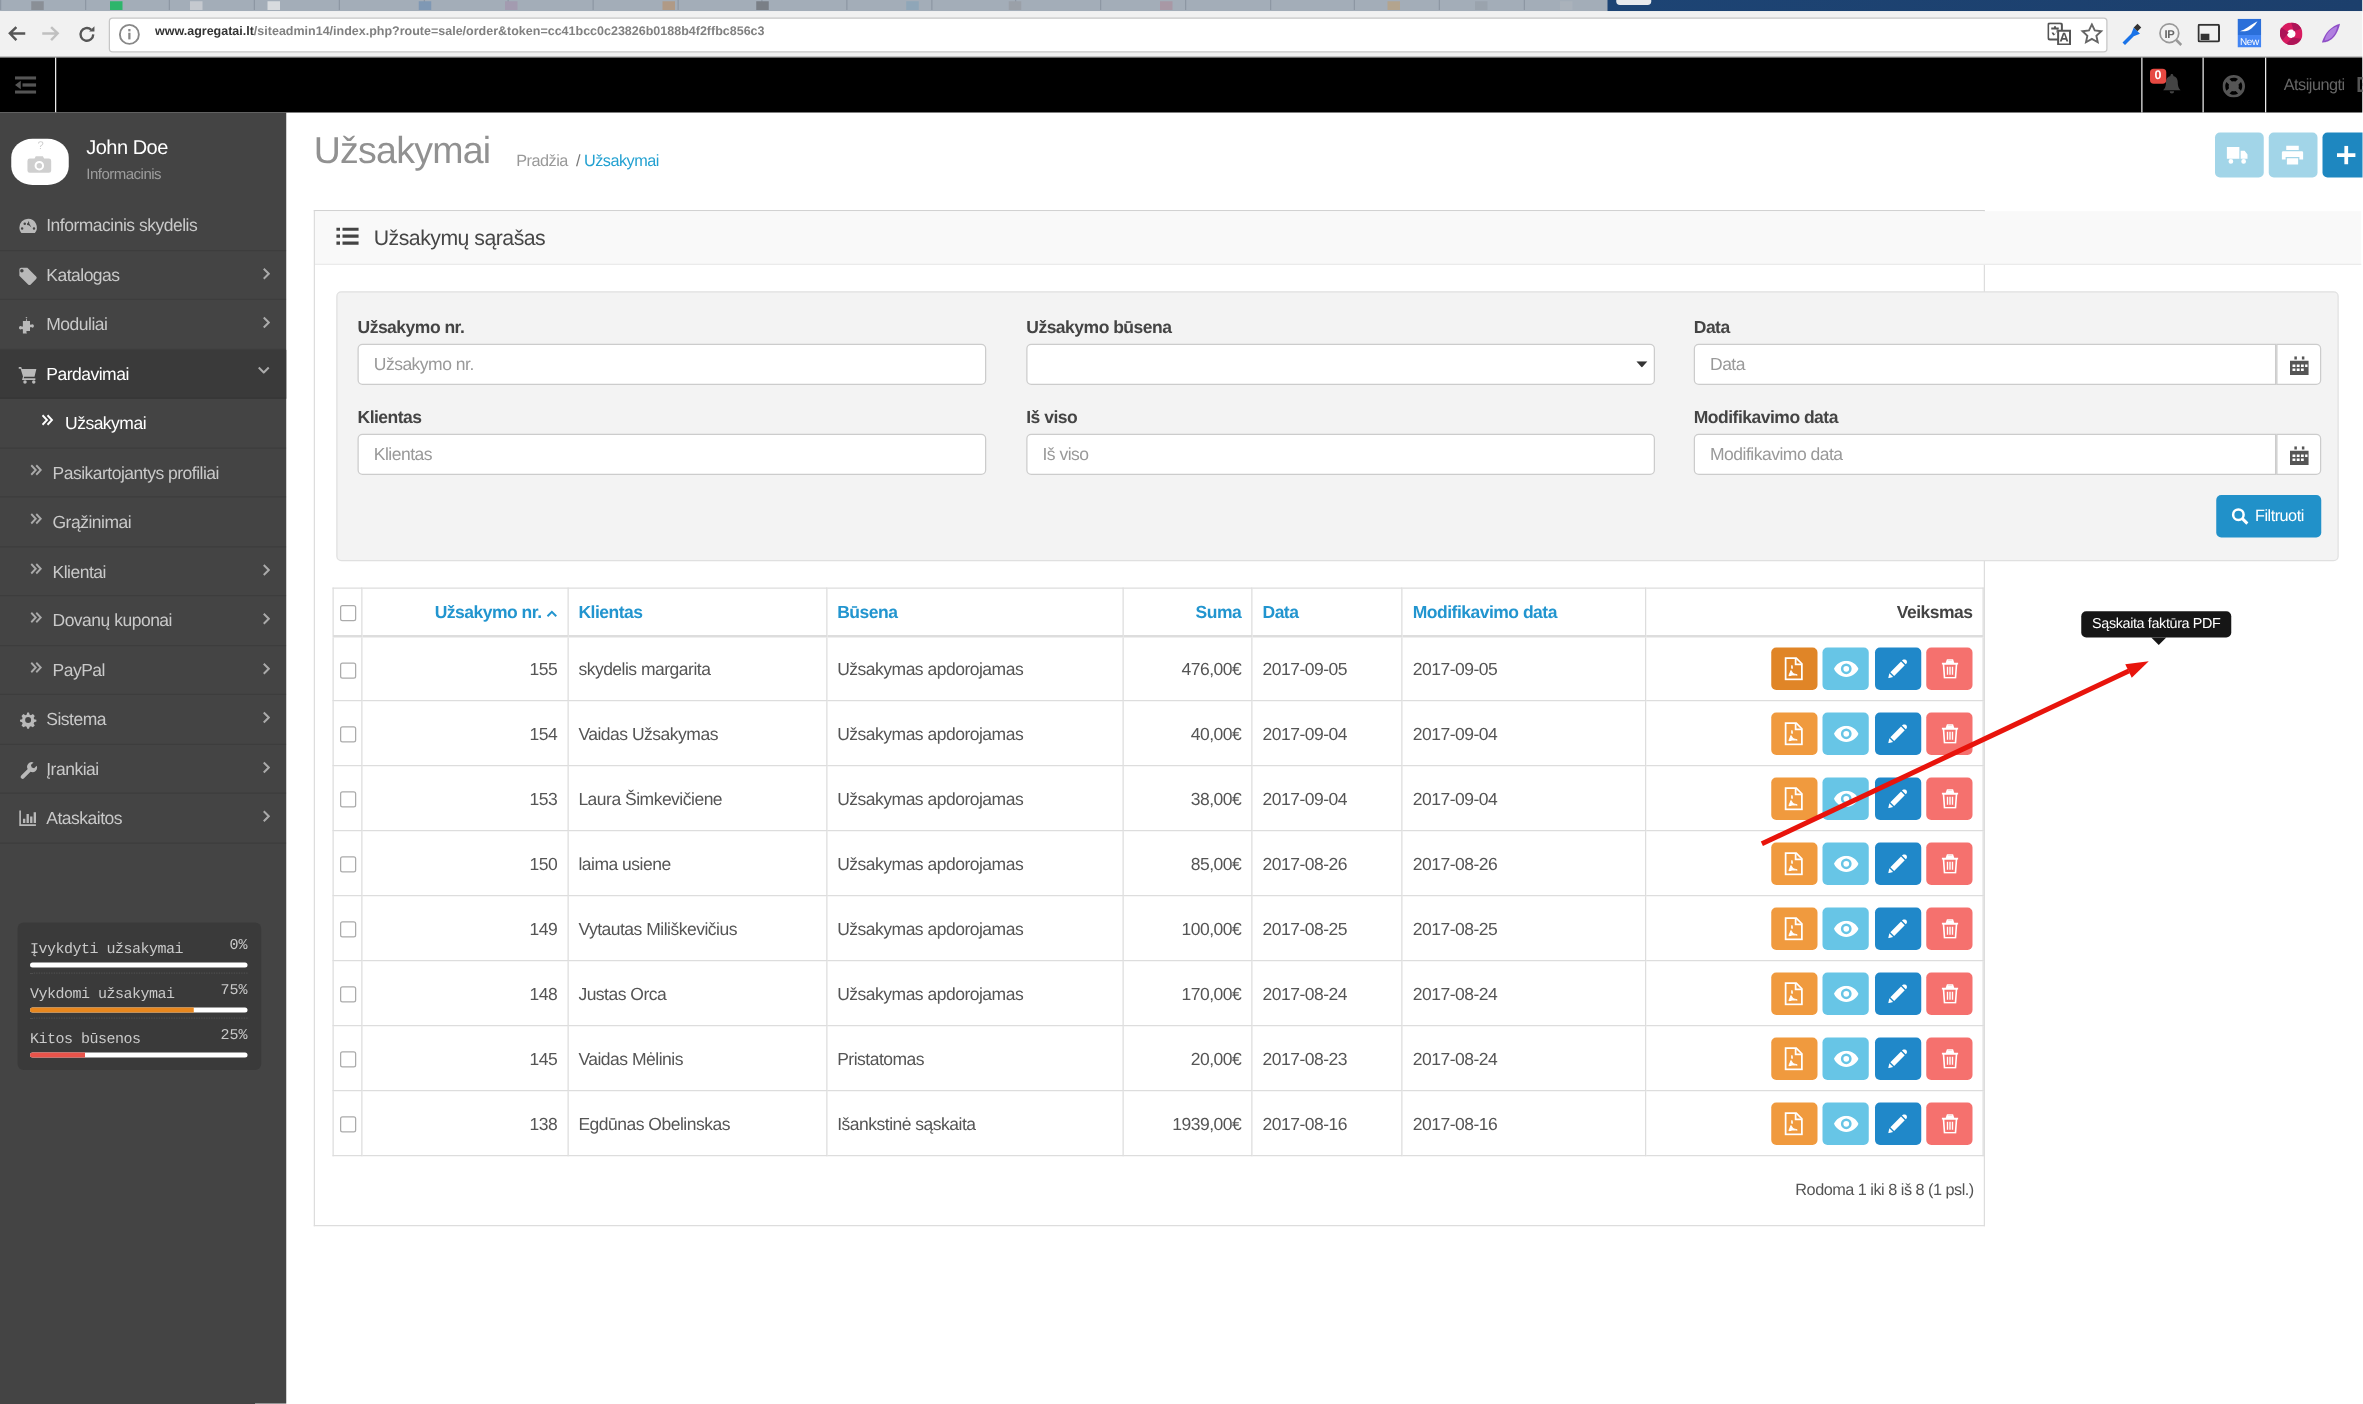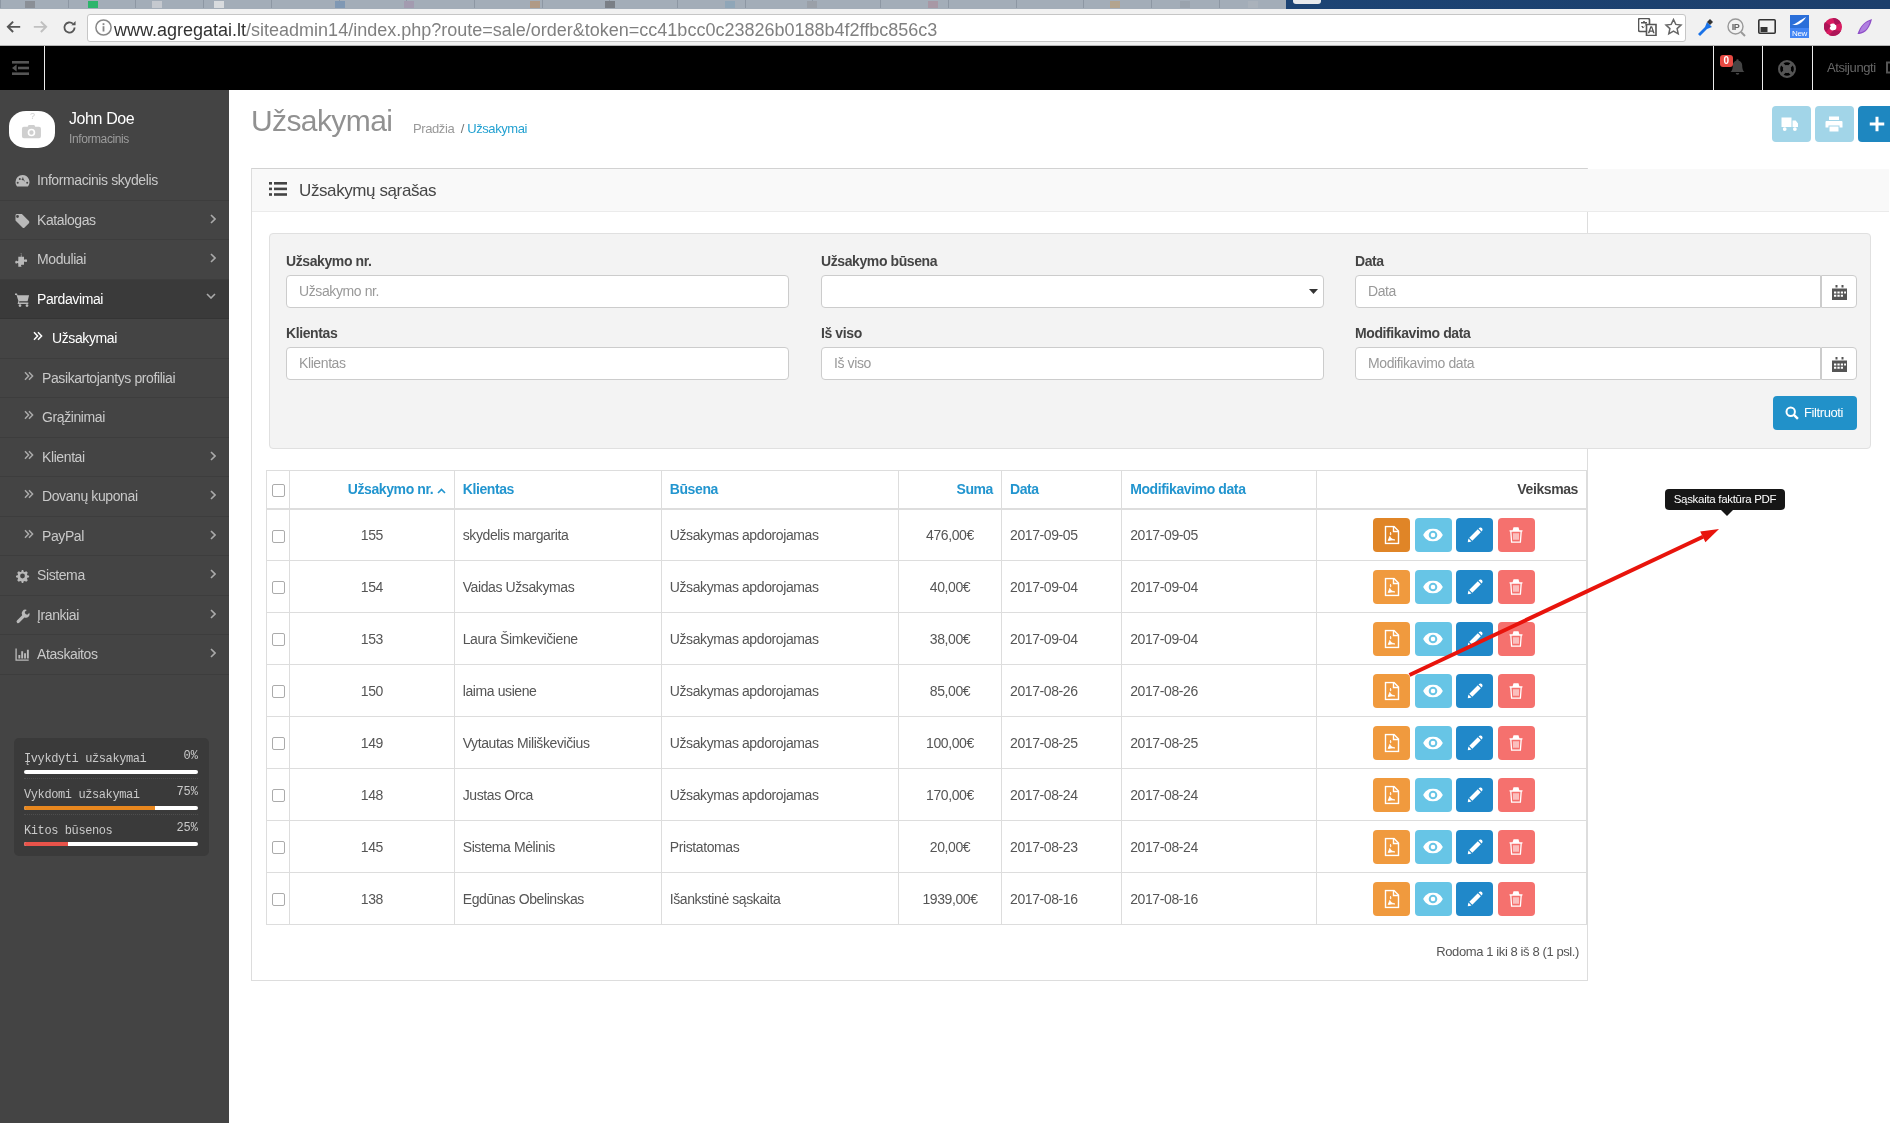--- a/index.html
+++ b/index.html
@@ -5,21 +5,21 @@
 * { margin:0; padding:0; box-sizing:border-box; }
 html,body { width:1890px; height:1123px; overflow:hidden; }
 body { font-family:"Liberation Sans", sans-serif; position:relative; background:#fff; letter-spacing:-0.4px; }
 .abs { position:absolute; }
 svg { display:block; }
 
 
 #tabstrip { left:0; top:0; width:1890px; height:9px; background:#a3adb8; overflow:hidden; }
 #addrbar { left:0; top:9px; width:1890px; height:37px; background:#f1f1f1; border-bottom:1px solid #b5b5b5; }
 #urlbox { left:87px; top:5px; width:1599px; height:28px; background:#fff; border:1px solid #c6c6c6; border-radius:3px; }
-.urltext { position:absolute; left:26px; top:5px; font-size:18px; color:#333; white-space:nowrap; letter-spacing:0; }
+.urltext { position:absolute; left:36px; top:5px; font-size:10px; color:#333; white-space:nowrap; letter-spacing:0;font-weight:bold; }
 .urltext .grey { color:#808080; }
 
 
 #topbar { left:0; top:46px; width:1890px; height:44px; background:#000000; }
 .tb-divider { position:absolute; top:0; width:1px; height:44px; background:#ececec; }
 
 
 #sidebar { left:0; top:90px; width:229px; height:1033px; background:#444444; color:#c9c9c9; }
 #profile { position:absolute; left:0; top:0; width:229px; height:71px; }
 #avatar { position:absolute; left:9px; top:21px; width:46px; height:37px; background:#fff; border-radius:17px/15px; }
@@ -60,21 +60,21 @@
 .addon svg { position:absolute; left:10px; top:9px; }
 #filterbtn { position:absolute; left:1503px; top:162px; width:84px; height:34px; background:#2191c9; border-radius:4px; color:#fff; font-size:13px; }
 
 
 #otable { position:absolute; left:14px; top:301px; border-collapse:collapse; table-layout:fixed; font-size:14px; color:#555; }
 #otable th, #otable td { border:1px solid #ddd; padding:0 8px; overflow:hidden; white-space:nowrap; }
 #otable thead th { height:38px; color:#2295cf; font-weight:bold; text-align:left; font-size:14px; border-bottom:2px solid #ddd; }
 #otable tbody td { height:52px; }
 #otable thead th.dark { color:#444; }
 #otable thead th.tr { text-align:right; }
-.tr { text-align:center; }
+.tr { text-align:right; }
 .abtn { display:inline-block; width:37px; height:34px; border-radius:4px; margin-left:4.5px; position:relative; vertical-align:middle; }
 .abtn svg { position:absolute; left:50%; top:50%; transform:translate(-50%,-50%); }
 #footnote { position:absolute; right:8px; top:775px; font-size:13px; color:#555; }
 
 
 .cb { display:inline-block; width:13px; height:13px; border:1px solid #ababab; background:#fff; border-radius:2px; vertical-align:middle; }
 
 
 #tooltip { left:1665px; top:489px; width:120px; height:21px; background:#161616; border-radius:4px; color:#fff; font-size:11.5px; text-align:center; line-height:21px; letter-spacing:-0.3px; }
 #tooltip:after { content:""; position:absolute; left:56px; top:21px; border:6px solid transparent; border-top-color:#161616; }
@@ -505,21 +505,21 @@
                 </svg></span><span class="abtn" style="background:#2088c9"><svg width="15" height="15" viewBox="0 0 15 15">
                   <path fill="#fff" d="M0 15l1-4 3 3zM1.8 10.2l8.5-8.5 3 3-8.5 8.5zM11.1 0.9l1-1a1.2 1.2 0 0 1 1.7 0l1.3 1.3a1.2 1.2 0 0 1 0 1.7l-1 1z"></path>
                 </svg></span><span class="abtn" style="background:#f5716e"><svg width="14" height="16" viewBox="0 0 14 16">
                   <path fill="none" stroke="#fff" stroke-width="1.3" d="M1.8 4.2h10.4l-.8 11H2.6zM0.5 3.9h13M5 1h4l.5 1.5h-5z"></path>
                   <path stroke="#fff" stroke-width="1.1" d="M5 6.3v6.5M7 6.3v6.5M9 6.3v6.5"></path>
                 </svg></span></td>
           </tr>
           <tr>
             <td style="text-align:center; padding:0;"><span class="cb"></span></td>
             <td class="tr">145</td>
-            <td>Sistema Mėlinis</td>
+            <td>Vaidas Mėlinis</td>
             <td>Pristatomas</td>
             <td class="tr">20,00€</td>
             <td>2017-08-23</td>
             <td>2017-08-24</td>
             <td class="tr"><span class="abtn" style="background:#f09a3e"><svg width="17" height="19" viewBox="0 0 17 19">
                   <path fill="none" stroke="#fff" stroke-width="1.4" d="M10.5 1H2v17h13V5.5z"></path>
                   <path fill="none" stroke="#fff" stroke-width="1.4" d="M10 1v5h5"></path>
                   <path fill="#fff" d="M4.6 14.9c.5-1 1.3-2.8 1.7-4 .5.9 1.3 2 2.1 2.7 1 .2 2.3.5 2.9.9-2 0-3.4-.1-4.8.2-.7.3-1.4.5-1.9.2zm2.4-5.5c-.2-.7-.2-2.1 0-2.6.3.3.4 1.7.4 2.3z" stroke="#fff" stroke-width="0.8"></path>
                 </svg></span><span class="abtn" style="background:#67c5e6"><svg width="20" height="13" viewBox="0 0 20 13">
                   <path fill="#fff" d="M10 0C5.5 0 1.8 2.9.2 6.5 1.8 10.1 5.5 13 10 13s8.2-2.9 9.8-6.5C18.2 2.9 14.5 0 10 0zm0 10.8a4.3 4.3 0 1 1 0-8.6 4.3 4.3 0 0 1 0 8.6zm0-2a2.3 2.3 0 1 0 0-4.6 2.3 2.3 0 0 0 0 4.6z"></path>

